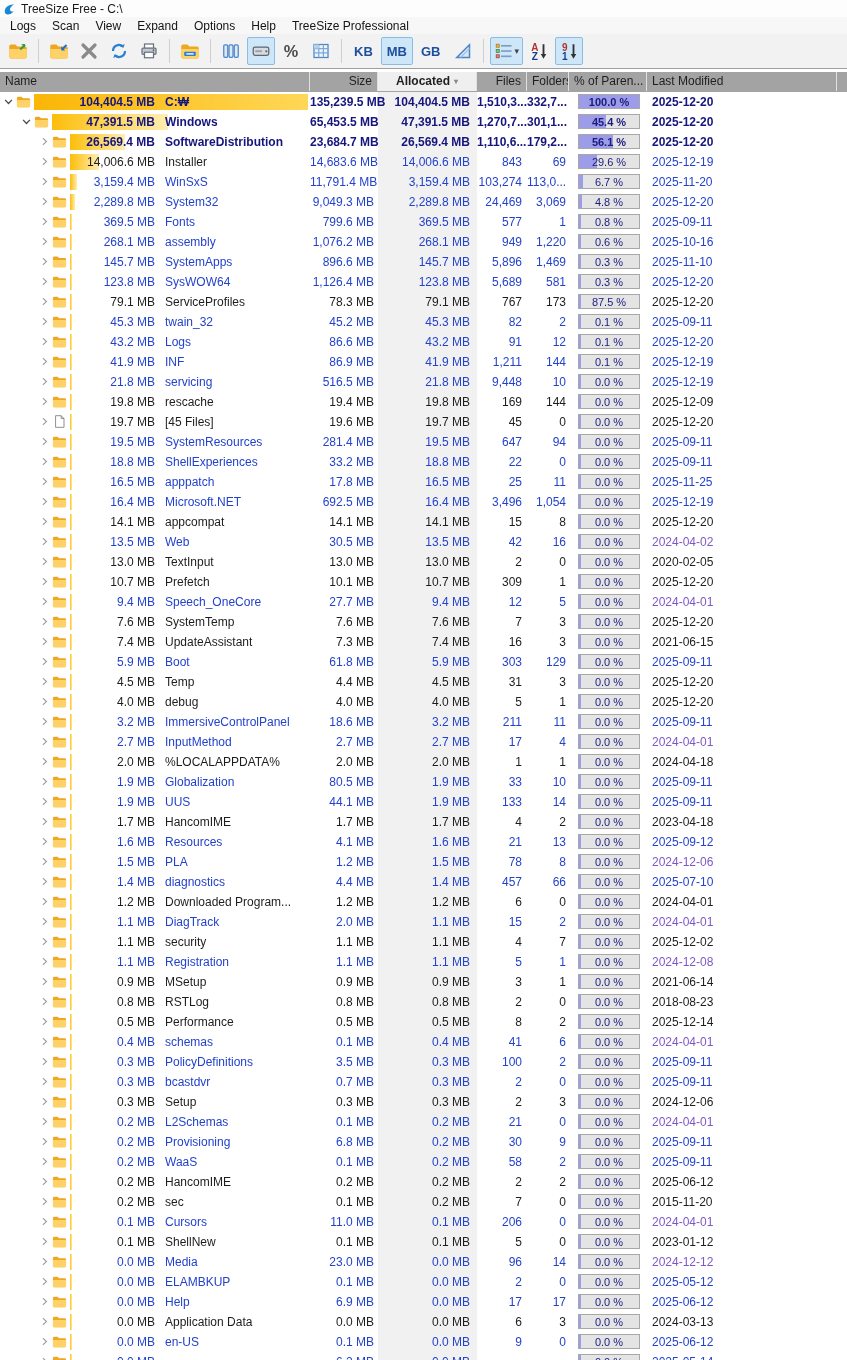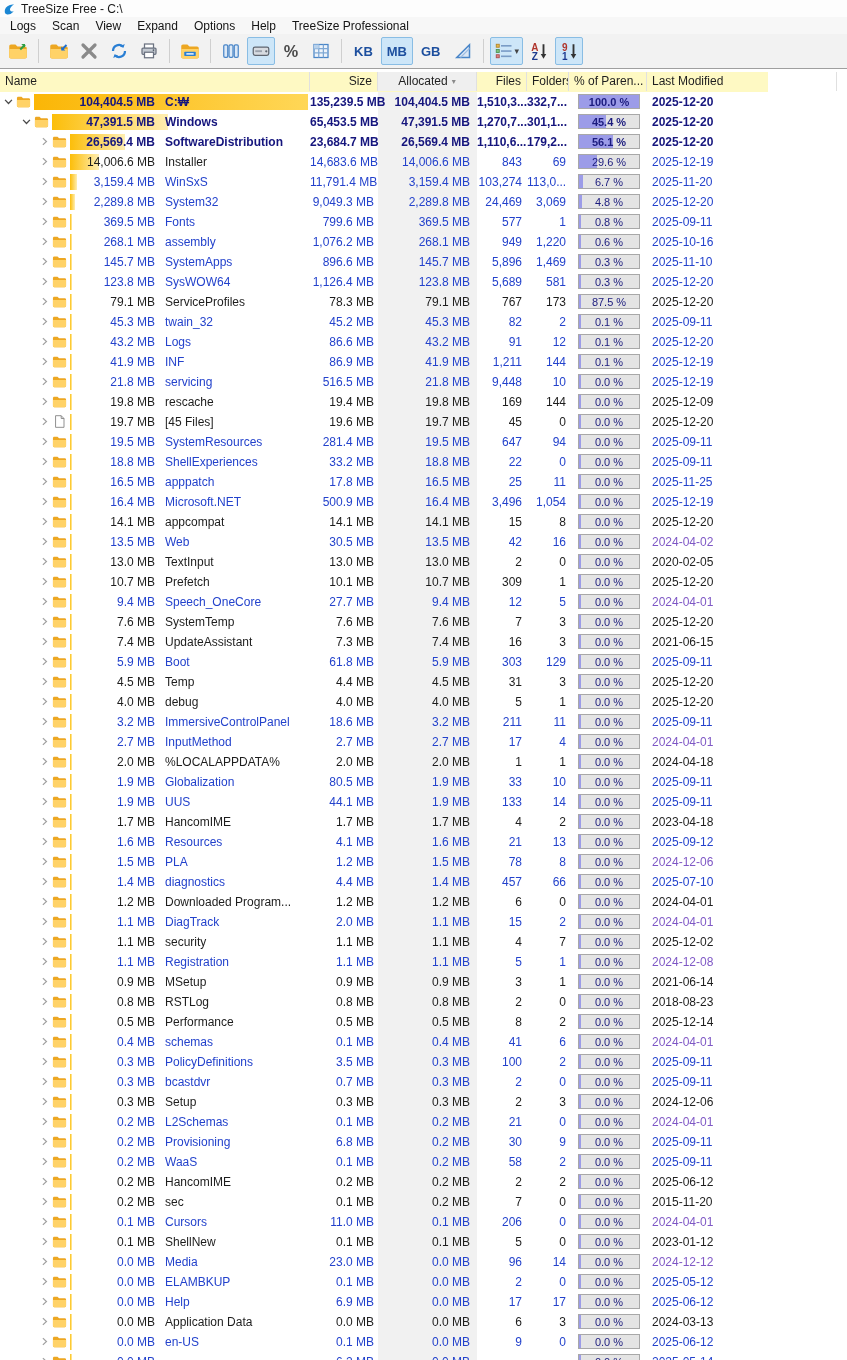--- a/index.html
+++ b/index.html
@@ -22,28 +22,28 @@
     border-bottom:1px solid #9f9f9f;display:flex;align-items:center;padding-left:4px;
     box-sizing:border-box;gap:2px;}
   .tbtn{height:28px;min-width:28px;display:flex;align-items:center;justify-content:center;
     border:1px solid transparent;border-radius:2px;background:transparent;padding:0 3px;gap:1px;}
   .tbtn.active{background:#cde6f8;border-color:#89bde4;}
   .tbtn svg{width:20px;height:20px;display:block;}
   .tbtn .tlabel{font-size:13px;font-weight:bold;color:#1d4f9e;padding:0 2px;}
   .tbtn .caret{font-size:9px;color:#444;line-height:1;}
   .tsep{width:1px;height:24px;background:#cfcfcf;margin:0 4px;}
   
-  .header{position:absolute;left:0;top:72px;width:768px;height:20px;background:#fef9c3;
+  .header{position:absolute;left:0;top:72px;width:847px;height:20px;background:#a3a3a3;
     border-bottom:1px solid #d4d4d4;font-size:12px;color:#1f1f1f;}
   .hcell{position:absolute;top:0;height:19px;line-height:19px;border-right:1px solid #e0e0e0;
     box-sizing:border-box;padding:0 5px;white-space:nowrap;overflow:hidden;}
   .col-name{left:0;width:310px;text-align:left;}
   .col-size{left:310px;width:68px;text-align:right;}
   .col-allocated{left:378px;width:99px;text-align:center;}
-  .hcell.col-allocated{background:#efefef;}
+  .hcell.col-allocated{background:#efefef;font-weight:bold;}
   .col-files{left:477px;width:50px;text-align:right;}
   .col-folders{left:527px;width:42px;text-align:right;}
   .col-percent{left:569px;width:78px;text-align:left;}
   .col-modified{left:647px;width:190px;text-align:left;}
   .sort-caret{font-size:8px;color:#8a8a8a;margin-left:4px;vertical-align:1px;}
   
   .list{position:absolute;left:0;top:92px;width:847px;height:1268px;overflow:hidden;background:#fff;}
   .alloc-shade{position:absolute;left:378px;top:0;width:99px;height:100%;background:#f1f1f1;z-index:0;}
   .row{position:relative;width:847px;height:20px;font-size:12px;z-index:1;}
   .row.bold{font-weight:bold;}
@@ -762,21 +762,21 @@
       </span>
     <span class="cell fsicon" style="left: 52px;">
         <svg viewBox="0 0 16 16">
           <path d="M1 4.2c0-.8.6-1.4 1.4-1.4h3.5l1.6 1.6h6.1c.8 0 1.4.6 1.4 1.4v6.8c0 .8-.6 1.4-1.4 1.4H2.4c-.8 0-1.4-.6-1.4-1.4z" fill="#eda722"></path>
           <path d="M1 6.4h14v6.2c0 .8-.6 1.4-1.4 1.4H2.4c-.8 0-1.4-.6-1.4-1.4z" fill="#ffd267"></path>
         </svg>
       </span>
     <span class="namebar" style="left: 70px; width: 2px;"></span>
     <span class="cell size-label t-blue">16.4 MB</span>
     <span class="cell name-label t-blue">Microsoft.NET</span>
-    <span class="cell v-size t-blue">500.9 MB</span>
+    <span class="cell v-size t-blue">692.5 MB</span>
     <span class="cell v-alloc t-blue">16.4 MB</span>
     <span class="cell v-files t-blue">3,496</span>
     <span class="cell v-folders t-blue">1,054</span>
     <span class="pctwrap">
       <span class="pctfill" style="width: 2px;"></span>
       <span class="pcttext">0.0 %</span>
     </span>
     <span class="cell v-date t-blue">2025-12-19</span>
   </div>
     <div class="row">

